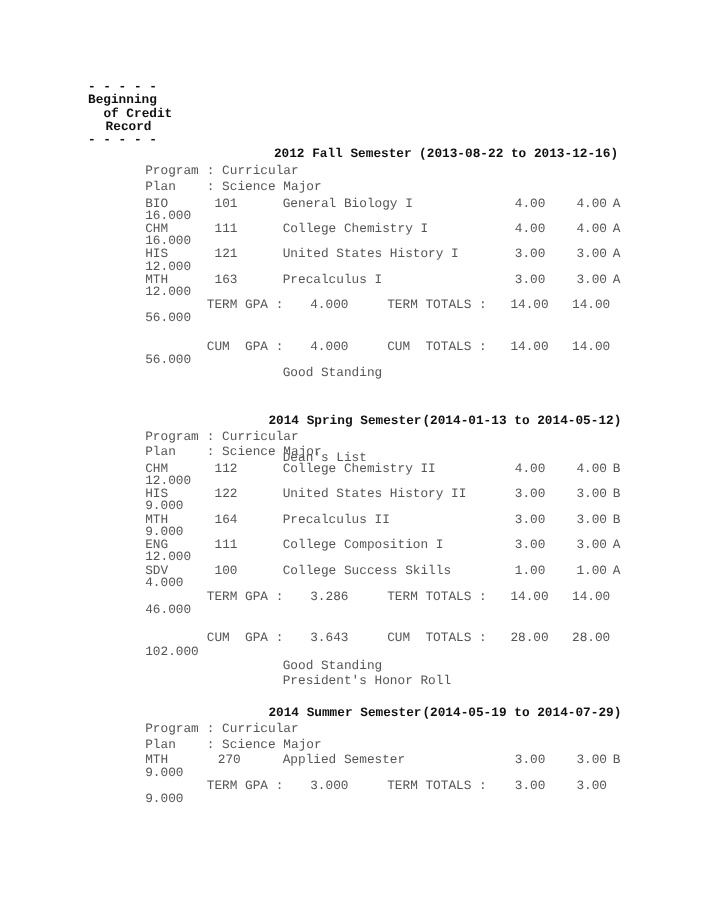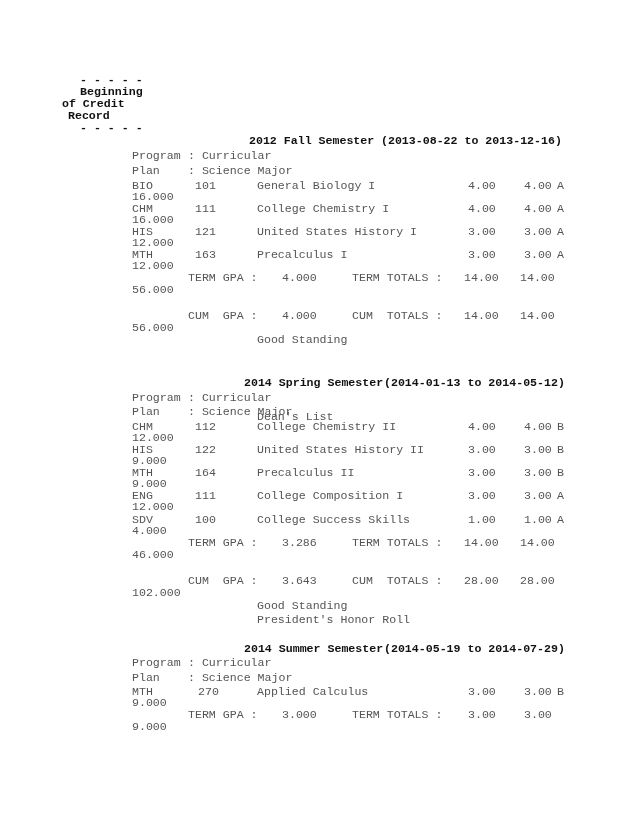--- a/index.html
+++ b/index.html
@@ -31,22 +31,22 @@
       color: #111111;
     }
   </style>
 </head>
 <body>
 
 <div id="doc">
 
   <div class="ln bold" style="left:80px;top:74px;">- - - - -</div>
   <div class="ln bold" style="left:80px;top:86px;">Beginning</div>
-  <div class="ln bold" style="left:62px;top:98px;">of Credit</div>
-  <div class="ln bold" style="left:68px;top:110px;">Record</div>
+  <div class="ln bold" style="left:94px;top:98px;">of Credit</div>
+  <div class="ln bold" style="left:96px;top:110px;">Record</div>
   <div class="ln bold" style="left:80px;top:122px;">- - - - -</div>
 
   <div>
     <div class="ln hdr" style="left:249px;top:135px;">2012 Fall Semester</div>
     <div class="ln hdr" style="left:381px;top:135px;">(2013-08-22 to 2013-12-16)</div>
 
     <div class="ln" style="left:132px;top:150px;">Program</div>
     <div class="ln" style="left:188px;top:150px;">: Curricular</div>
     <div class="ln" style="left:132px;top:165px;">Plan</div>
     <div class="ln" style="left:188px;top:165px;">: Science Major</div>
@@ -192,21 +192,21 @@
     <div class="ln hdr" style="left:384px;top:643px;">(2014-05-19 to 2014-07-29)</div>
 
     <div class="ln" style="left:132px;top:657px;">Program</div>
     <div class="ln" style="left:188px;top:657px;">: Curricular</div>
     <div class="ln" style="left:132px;top:672px;">Plan</div>
     <div class="ln" style="left:188px;top:672px;">: Science Major</div>
 
     <div>
       <div class="ln" style="left:132px;top:686px;">MTH</div>
       <div class="ln" style="left:198px;top:686px;">270</div>
-      <div class="ln" style="left:257px;top:686px;">Applied Calculus</div>
+      <div class="ln" style="left:257px;top:686px;">Applied Semester</div>
       <div class="ln" style="left:468px;top:686px;">3.00</div>
       <div class="ln" style="left:524px;top:686px;">3.00</div>
       <div class="ln" style="left:557px;top:686px;">B</div>
       <div class="ln" style="left:132px;top:697px;">9.000</div>
     </div>
 
     <div>
       <div class="ln" style="left:188px;top:709px;">TERM GPA :</div>
       <div class="ln" style="left:282px;top:709px;">3.000</div>
       <div class="ln" style="left:352px;top:709px;">TERM TOTALS :</div>

